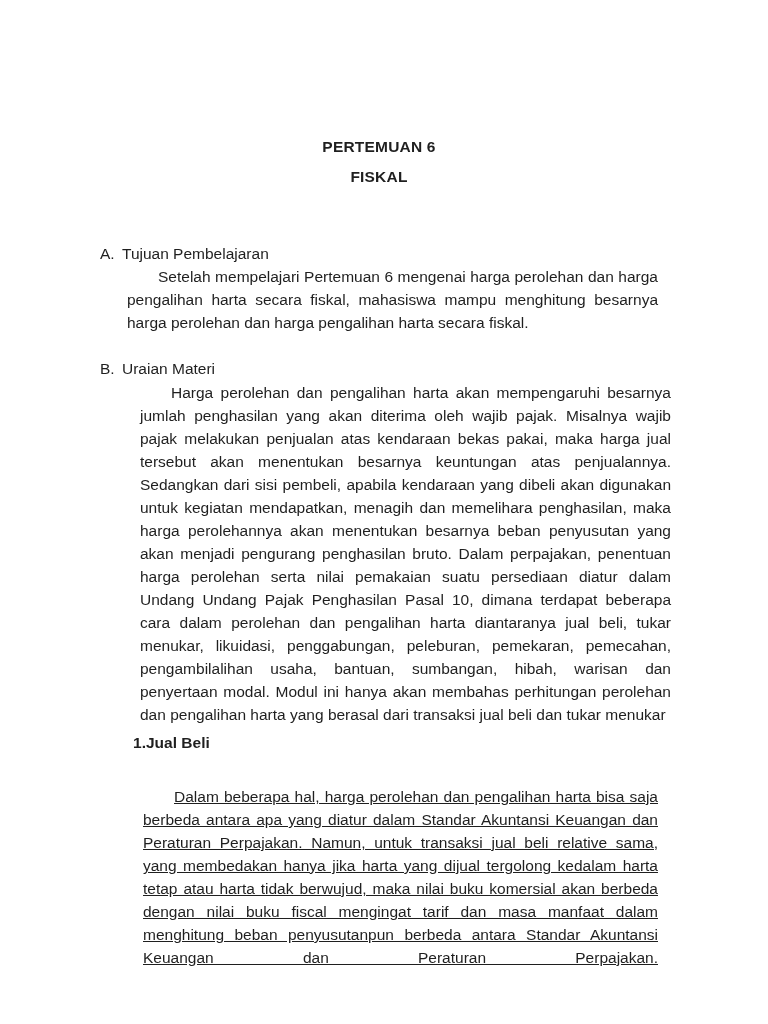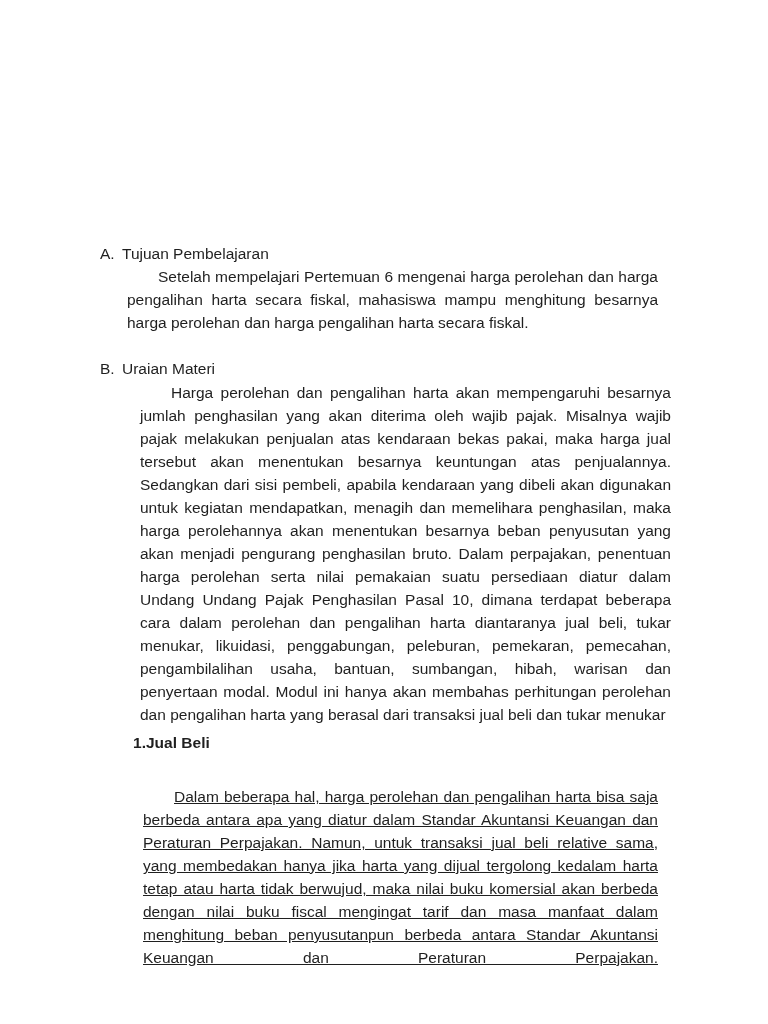--- a/index.html
+++ b/index.html
@@ -84,20 +84,22 @@
     text-decoration: underline;
   }
 </style>
 </head>
 <body>
 
 <div class="page">
   <div class="content">
 
     <div class="doc-title">
+      <div>PERTEMUAN 6</div>
+      <div>FISKAL</div>
     </div>
 
     <div class="sec-heading heading-a">
       <span class="sec-label">A.</span><span>Tujuan Pembelajaran</span>
     </div>
     <p class="para para-a">Setelah mempelajari Pertemuan 6 mengenai harga perolehan dan harga pengalihan harta secara fiskal, mahasiswa mampu menghitung besarnya harga perolehan dan harga pengalihan harta secara fiskal.</p>
 
     <div class="sec-heading heading-b">
       <span class="sec-label">B.</span><span>Uraian Materi</span>
     </div>

